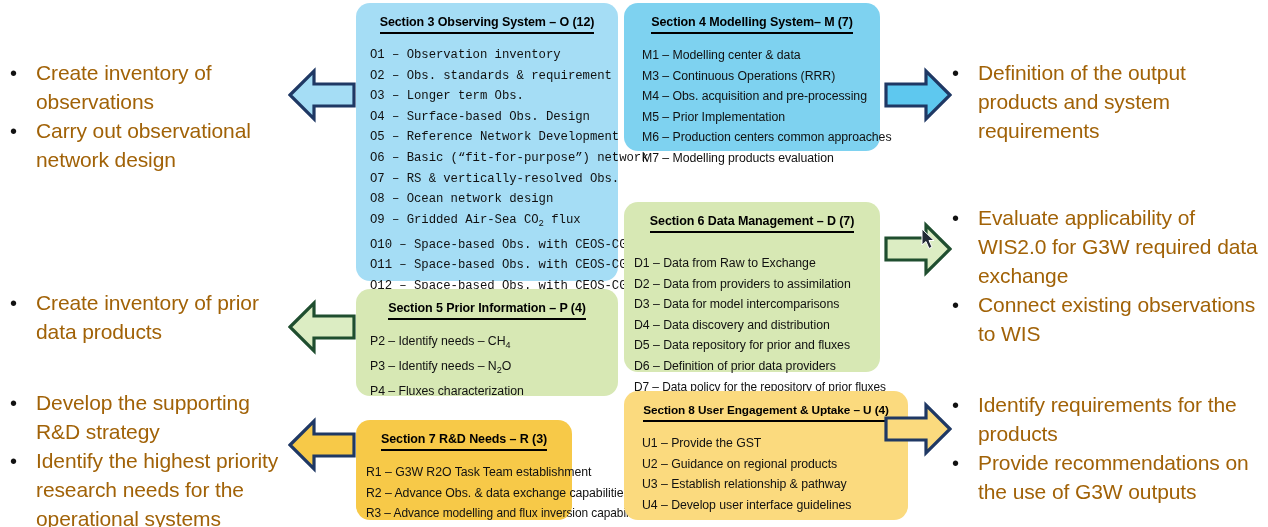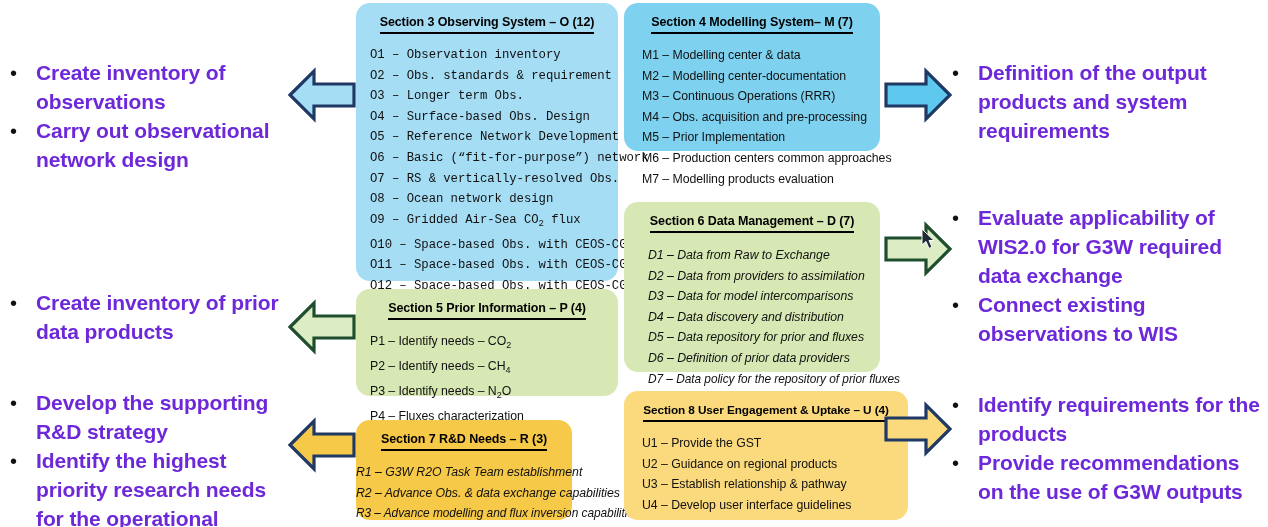--- a/index.html
+++ b/index.html
@@ -18,23 +18,22 @@
     flex: 0 0 auto;
     width: 26px;
     font-size: 20px;
     line-height: 30px;
     color: #111111;
     text-align: left;
   }
   .bullet-text {
     font-size: 21px;
     line-height: 29px;
-    color: #6d28d9;
+    color: #a16207;
     letter-spacing: -0.1px;
-    font-weight: bold;
   }
   .left-bullets .bullet-text { max-width: 250px; }
   .right-bullets .bullet-text { max-width: 285px; }
 
   
   .sec-box {
     position: absolute;
     border-radius: 14px;
   }
   .sec-title {
@@ -143,58 +142,56 @@
       <div class="sec-item">O11 – Space-based Obs. with CEOS-CGMS, indirect</div>
       <div class="sec-item">O12 – Space-based Obs. with CEOS-CGMS, future</div>
     </div>
   </div>
 
   <div class="sec-box box-green" style="left:356px; top:289px; width:262px; height:107px;">
     <div class="sec-title">
       <span class="sec-title-inner">Section 5 Prior Information – P (4)</span>
     </div>
     <div class="sec-list" style="padding-left:14px;">
-      <div class="sec-item">P1 – Identify needs – CO<sub>2</sub></div>
       <div class="sec-item">P2 – Identify needs – CH<sub>4</sub></div>
       <div class="sec-item">P3 – Identify needs – N<sub>2</sub>O</div>
       <div class="sec-item">P4 – Fluxes characterization</div>
     </div>
   </div>
 
   <div class="sec-box box-yellow" style="left:356px; top:420px; width:216px; height:100px;">
     <div class="sec-title">
       <span class="sec-title-inner">Section 7 R&amp;D Needs – R (3)</span>
     </div>
-    <div class="sec-list" style="font-style:italic;">
+    <div class="sec-list" style="padding-left:10px;">
       <div class="sec-item">R1 – G3W R2O Task Team establishment</div>
       <div class="sec-item">R2 – Advance Obs. &amp; data exchange capabilities</div>
       <div class="sec-item" style="font-size:11.9px;">R3 – Advance modelling and flux inversion capabilities</div>
     </div>
   </div>
 
   <div class="sec-box box-blue" style="left:624px; top:3px; width:256px; height:148px;">
     <div class="sec-title">
       <span class="sec-title-inner">Section 4 Modelling System– M (7)</span>
     </div>
     <div class="sec-list" style="padding-left:18px;">
       <div class="sec-item">M1 – Modelling center &amp; data</div>
-      <div class="sec-item">M2 – Modelling center-documentation</div>
       <div class="sec-item">M3 – Continuous Operations (RRR)</div>
       <div class="sec-item">M4 – Obs. acquisition and pre-processing</div>
       <div class="sec-item">M5 – Prior Implementation</div>
       <div class="sec-item">M6 – Production centers common approaches</div>
       <div class="sec-item">M7 – Modelling products evaluation</div>
     </div>
   </div>
 
   <div class="sec-box box-green" style="left:624px; top:202px; width:256px; height:170px;">
     <div class="sec-title">
       <span class="sec-title-inner">Section 6 Data Management – D (7)</span>
     </div>
-    <div class="sec-list" style="padding-left:24px; margin-top:12px;font-style:italic;">
+    <div class="sec-list" style="padding-left:10px; margin-top:20px;">
       <div class="sec-item">D1 – Data from Raw to Exchange</div>
       <div class="sec-item">D2 – Data from providers to assimilation</div>
       <div class="sec-item">D3 – Data for model intercomparisons</div>
       <div class="sec-item">D4 – Data discovery and distribution</div>
       <div class="sec-item">D5 – Data repository for prior and fluxes</div>
       <div class="sec-item">D6 – Definition of prior data providers</div>
       <div class="sec-item" style="font-size:11.9px;">D7 – Data policy for the repository of prior fluxes</div>
     </div>
   </div>
 

